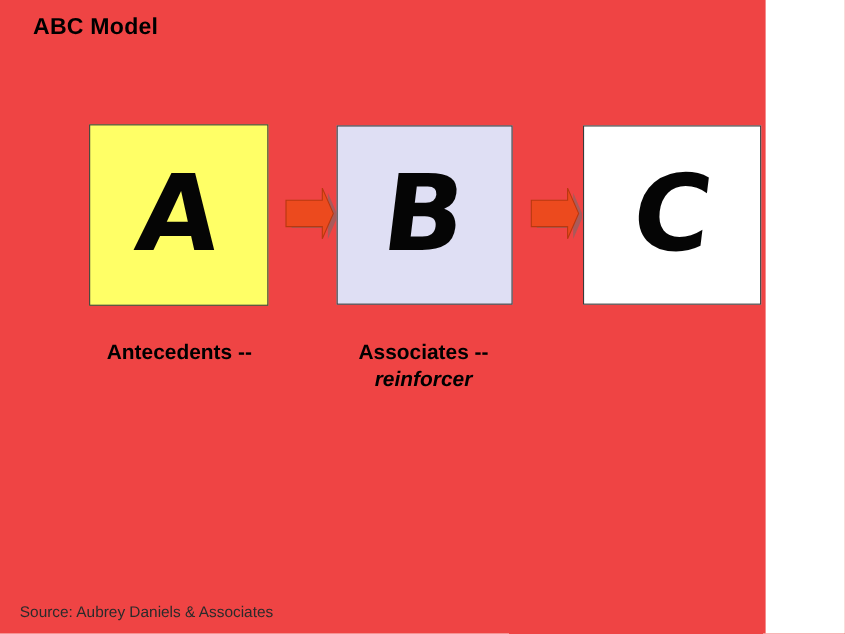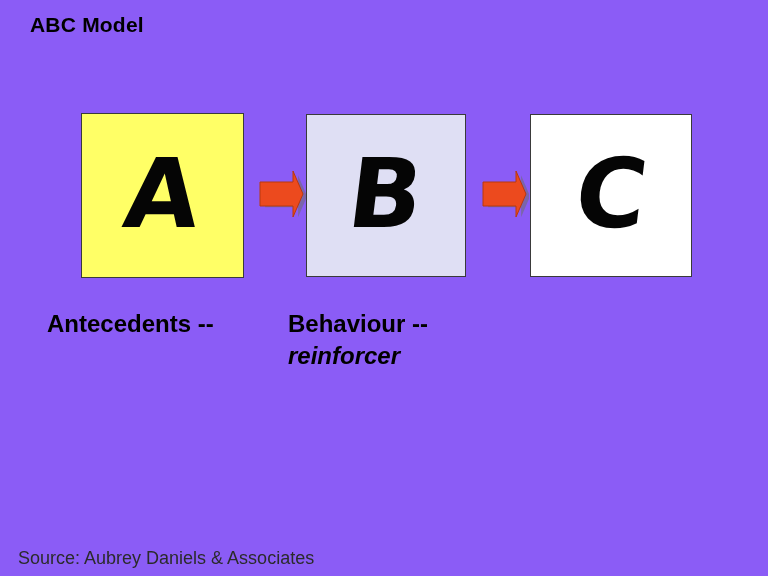--- a/index.html
+++ b/index.html
@@ -11,23 +11,23 @@
     height: 576px;
     background: #ffffff;
     font-family: "Liberation Sans", sans-serif;
     overflow: hidden;
     position: relative;
   }
 
   #slide {
     position: absolute;
     left: 0; top: 0;
-    width: 768px;
+    width: 696px;
     height: 576px;
-    background: #8b5cf6;
+    background: #ef4444;
   }
 
   
   #slide-title {
     position: absolute;
     left: 30px;
     top: 13px;
     font-size: 21px;
     font-weight: bold;
     color: #000000;
@@ -93,23 +93,23 @@
     height: 52px;
   }
   #arrow-1 { left: 258px; top: 168px; }
   #arrow-2 { left: 481px; top: 168px; }
 
   .abc-arrow svg { display: block; width: 48px; height: 52px; }
 
   
   .caption {
     position: absolute;
-    text-align: left;
+    text-align: center;
     color: #000000;
-    font-size: 24px;
+    font-size: 19px;
     line-height: 1.34;
   }
   .caption .cap-main {
     font-weight: bold;
     display: block;
     white-space: nowrap;
   }
   .caption .cap-sub {
     font-weight: bold;
     font-style: italic;
@@ -118,21 +118,21 @@
 
   #caption-a { left: 47px;  top: 308px; width: 232px; }
   #caption-b { left: 288px; top: 308px; width: 194px; }
   #caption-c { left: 482px; top: 308px; width: 272px; }
 
   
   #source-note {
     position: absolute;
     left: 18px;
     top: 548px;
-    font-size: 18px;
+    font-size: 14px;
     font-weight: normal;
     color: #2b2b2b;
     white-space: nowrap;
   }
 </style>
 </head>
 <body>
 
 <div id="slide">
 
@@ -164,21 +164,21 @@
 
     <div class="abc-box" id="box-c">
       <span class="abc-letter">C</span>
     </div>
 
     <div class="caption" id="caption-a">
       <span class="cap-main">Antecedents --</span>
     </div>
 
     <div class="caption" id="caption-b">
-      <span class="cap-main">Behaviour --</span>
+      <span class="cap-main">Associates --</span>
       <span class="cap-sub">reinforcer</span>
     </div>
 
     <div class="caption" id="caption-c">
     </div>
 
   </div>
 
   <div id="source-note">Source: Aubrey Daniels &amp; Associates</div>
 

